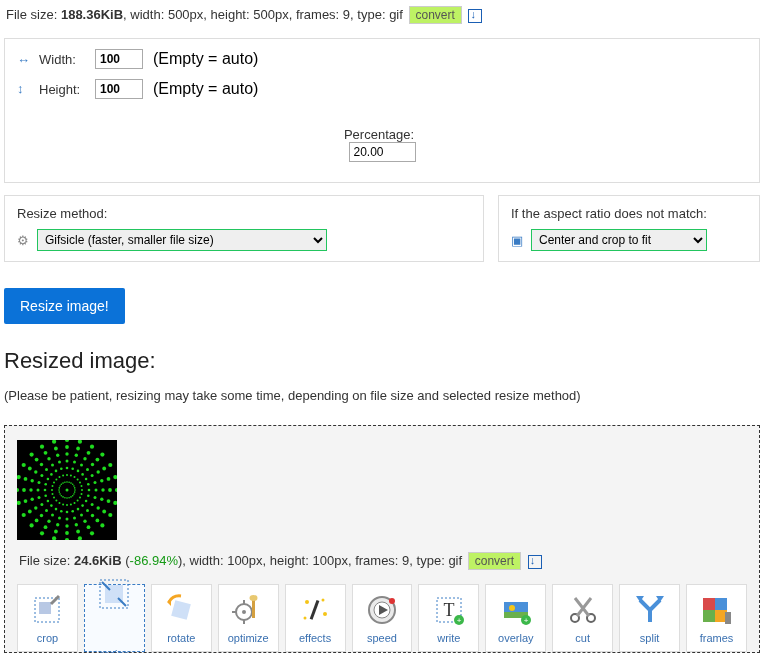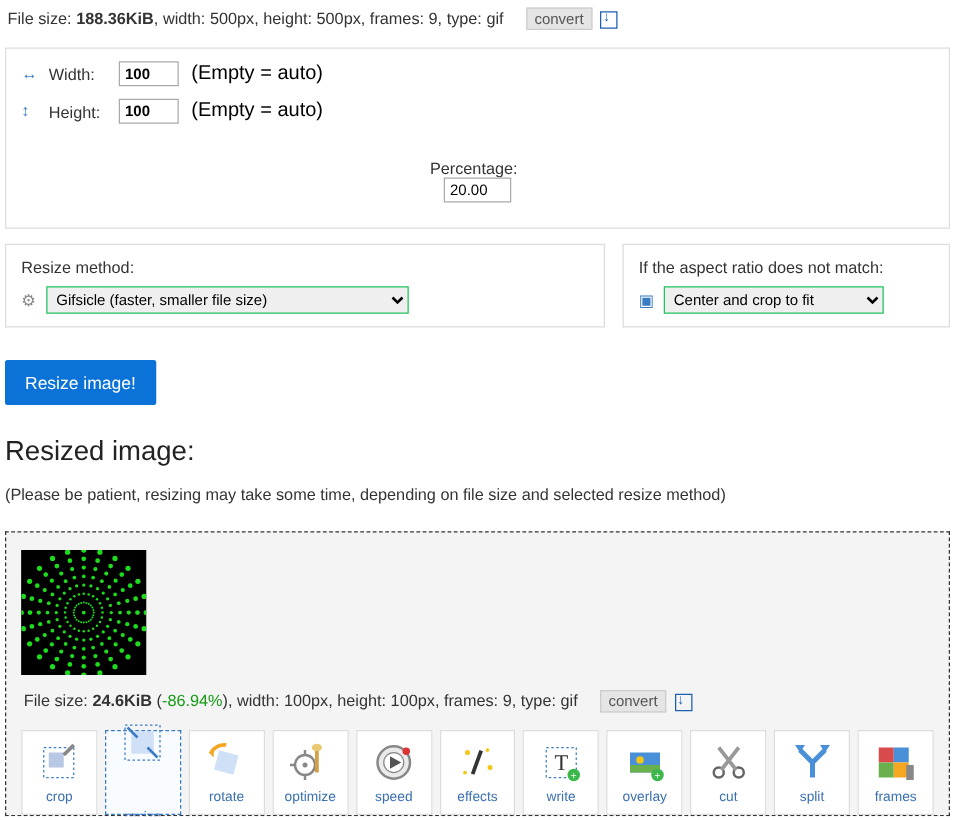--- a/index.html
+++ b/index.html
@@ -1,27 +1,27 @@
 <!DOCTYPE html>
 <html><head>
 <meta charset="utf-8">
 <style>
 * { box-sizing: border-box; margin: 0; padding: 0; }
 body { font-family: Arial, Helvetica, sans-serif; font-size: 13px; color: #333; background: #fff; width: 764px; padding: 4px 4px 0 4px; }
 .file-info { font-size: 13px; margin-bottom: 12px; padding: 2px; }
 .file-info strong { font-weight: bold; }
-.convert-btn { background: #e5e5e5; border: 1px solid #ccc; padding: 1px 6px; font-size: 12px; color: #555; cursor: pointer; margin-left: 14px; }
+.convert-btn { background: #bef264; border: 1px solid #ccc; padding: 1px 6px; font-size: 12px; color: #555; cursor: pointer; margin-left: 2px; }
 .dl-icon { display: inline-block; width: 14px; height: 14px; border: 1.5px solid #1a5fb4; position: relative; vertical-align: middle; margin-left: 3px; }
 .dl-icon::after { content: "↓"; color: #1a5fb4; font-size: 11px; position: absolute; left: 1px; top: -2px; font-weight: bold; }
 .controls-box { border: 1px solid #ddd; padding: 10px 12px; margin-bottom: 12px; }
 .dim-row { display: flex; align-items: center; margin-bottom: 10px; }
 .dim-icon { width: 16px; height: 16px; margin-right: 6px; color: #3a7cc4; font-weight: bold; }
 .dim-label { width: 56px; }
 .dim-input { width: 48px; padding: 2px 4px; border: 1px solid #aaa; font-size: 12px; font-weight: bold; }
-.perc-input { width: 54px; padding: 2px 4px; border: 1px solid #aaa; font-size: 12px; }
+.perc-input { width: 67px; padding: 2px 4px; border: 1px solid #aaa; font-size: 12px; }
 .hint { color: #000000; margin-left: 10px; font-size: 16px; }
 .perc-row { margin-top: 28px; flex-direction: column; }
 .method-row { display: flex; gap: 14px; margin-bottom: 12px; }
 .method-box { border: 1px solid #ddd; padding: 10px 12px; }
 .method-box-left { flex: 0 0 480px; }
 .method-box-right { flex: 1; }
 .method-label { margin-bottom: 8px; font-size: 13px; }
 .method-select-row { display: flex; align-items: center; gap: 6px; }
 .mini-icon { width: 14px; height: 14px; display: inline-block; }
 .gear-icon::before { content: "⚙"; color: #888; font-size: 13px; }
@@ -343,43 +343,43 @@
             <path d="M14 12 L14 8 M14 28 L14 32 M6 20 L2 20" stroke="#888" stroke-width="2"></path>
             <rect x="22" y="6" width="3" height="20" fill="#d4a040"></rect>
             <ellipse cx="23.5" cy="6" rx="4" ry="3" fill="#e8c870"></ellipse>
           </svg>
         </div>
         <div class="tool-label">optimize</div>
       </div>
       <div class="tool">
         <div class="tool-icon">
           <svg viewBox="0 0 36 36">
-            <circle cx="18" cy="18" r="13" fill="#eaeaea" stroke="#888" stroke-width="2"></circle>
-            <circle cx="18" cy="18" r="8" fill="#fff" stroke="#888"></circle>
-            <polygon points="15,13 15,23 24,18" fill="#555"></polygon>
-            <circle cx="28" cy="9" r="3" fill="#d33"></circle>
-          </svg>
-        </div>
-        <div class="tool-label">speed</div>
-      </div>
-      <div class="tool">
-        <div class="tool-icon">
-          <svg viewBox="0 0 36 36">
             <rect x="16" y="8" width="3" height="20" fill="#333" transform="rotate(20 18 18)"></rect>
             <circle cx="10" cy="10" r="2" fill="#f5c518"></circle>
             <circle cx="26" cy="8" r="1.5" fill="#f5c518"></circle>
             <circle cx="28" cy="22" r="2" fill="#f5c518"></circle>
             <circle cx="8" cy="26" r="1.5" fill="#f5c518"></circle>
           </svg>
         </div>
         <div class="tool-label">effects</div>
       </div>
       <div class="tool">
         <div class="tool-icon">
           <svg viewBox="0 0 36 36">
+            <circle cx="18" cy="18" r="13" fill="#eaeaea" stroke="#888" stroke-width="2"></circle>
+            <circle cx="18" cy="18" r="8" fill="#fff" stroke="#888"></circle>
+            <polygon points="15,13 15,23 24,18" fill="#555"></polygon>
+            <circle cx="28" cy="9" r="3" fill="#d33"></circle>
+          </svg>
+        </div>
+        <div class="tool-label">speed</div>
+      </div>
+      <div class="tool">
+        <div class="tool-icon">
+          <svg viewBox="0 0 36 36">
             <rect x="6" y="6" width="24" height="24" fill="none" stroke="#3a7cc4" stroke-dasharray="2 2"></rect>
             <text x="18" y="24" font-size="18" text-anchor="middle" fill="#333" font-family="serif">T</text>
             <circle cx="28" cy="28" r="5" fill="#3cb84a"></circle>
             <text x="28" y="31" font-size="8" text-anchor="middle" fill="#fff">+</text>
           </svg>
         </div>
         <div class="tool-label">write</div>
       </div>
       <div class="tool">
         <div class="tool-icon">

